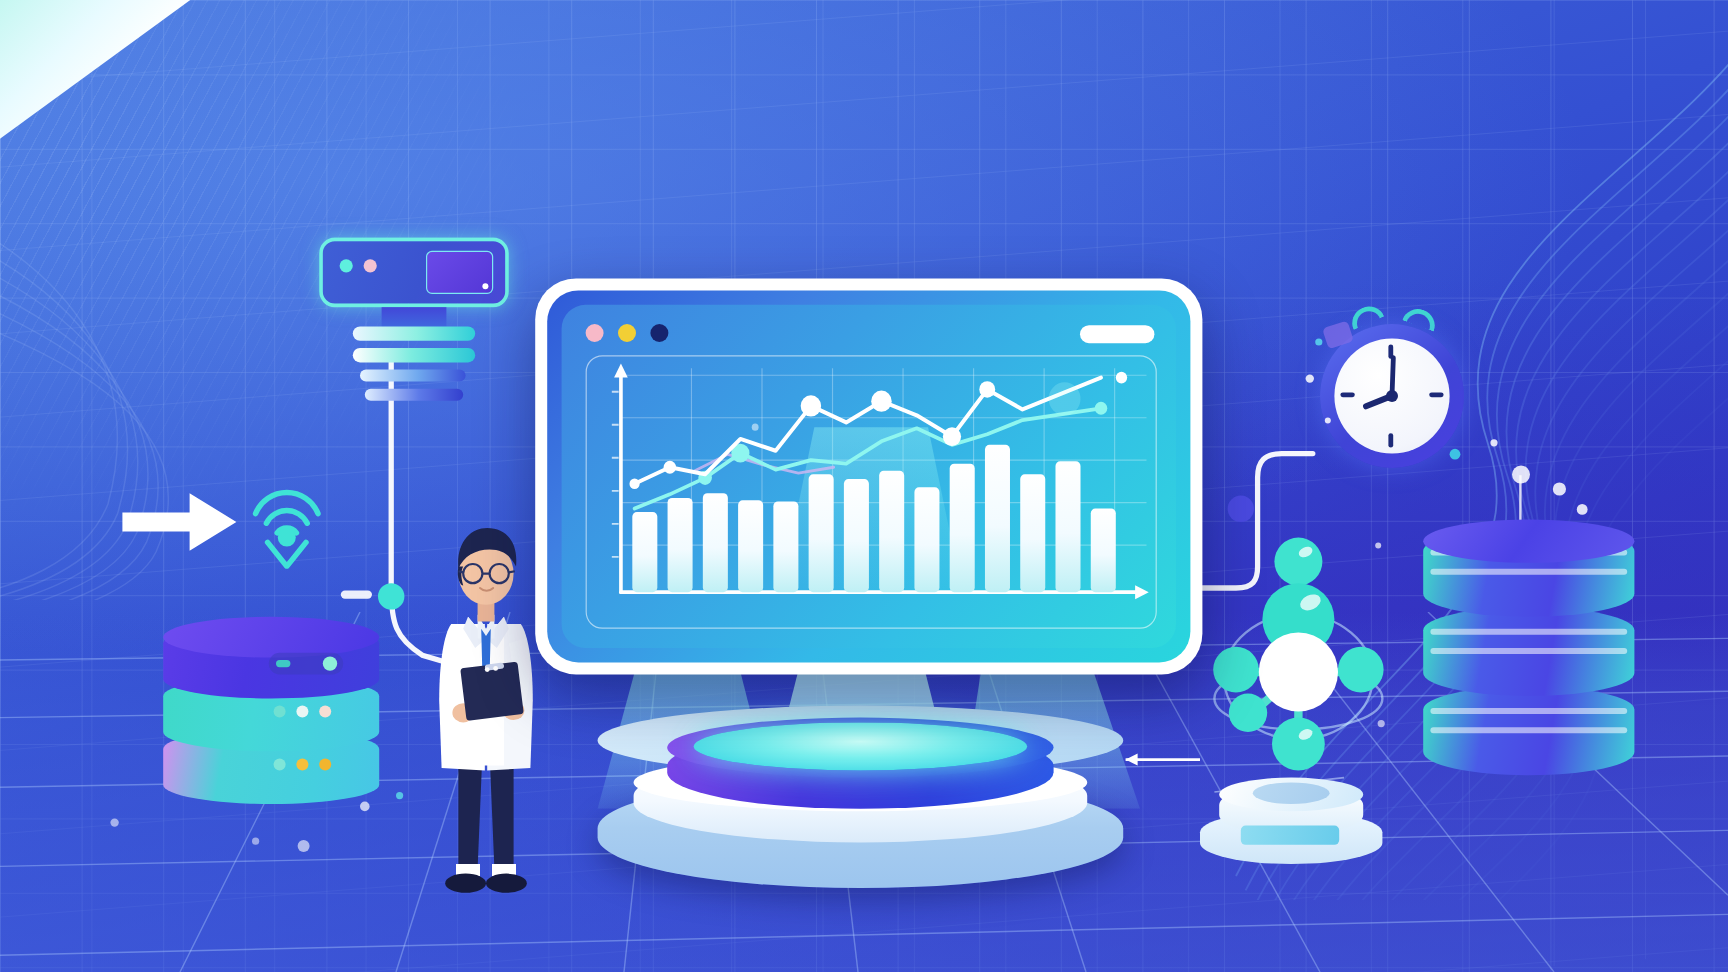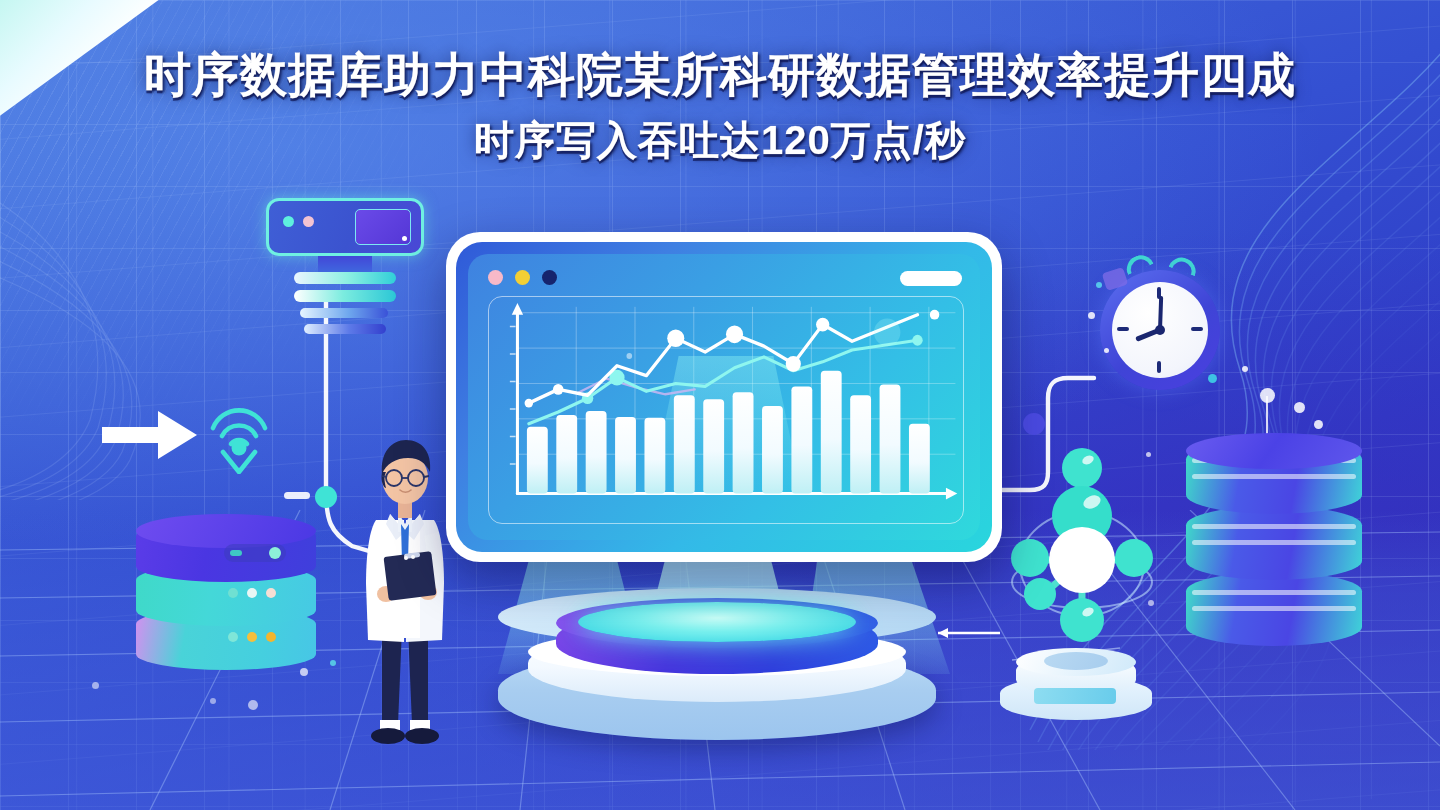--- a/index.html
+++ b/index.html
@@ -249,24 +249,20 @@
           <line x1="715" y1="300" x2="680" y2="0"></line>
           <line x1="905" y1="300" x2="808" y2="0"></line>
           <line x1="1100" y1="300" x2="935" y2="0"></line>
           <line x1="1295" y1="300" x2="1062" y2="0"></line>
           <line x1="1440" y1="236" x2="1190" y2="0"></line>
         </g>
       </svg>
     </div>
   </div>
 
-  <div class="title-wrap">
-    <div class="title-line title-main">时序数据库助力中科院某所科研数据管理效率提升四成</div>
-    <div class="title-line title-sub">时序写入吞吐达120万点/秒</div>
-  </div>
 
   <div class="pipes">
     <svg viewBox="0 0 1440 810" preserveAspectRatio="none" aria-hidden="true">
 
       <path d="M326,300 L326,490 C326,520 330,532 352,546 L386,556" fill="none" stroke="#ffffff" stroke-width="4.4" stroke-linecap="round" opacity=".95"></path>
       <circle cx="326" cy="497" r="11" fill="#3fe3d6"></circle>
       <rect x="284" y="492" width="26" height="7" rx="3.5" fill="#ffffff" opacity=".9"></rect>
 
       <path d="M1002,490 L1030,490 C1044,490 1048,484 1048,472 L1048,398
                C1048,384 1054,378 1068,378 L1094,378" fill="none" stroke="#ffffff" stroke-width="4.4" stroke-linecap="round" opacity=".95"></path>

